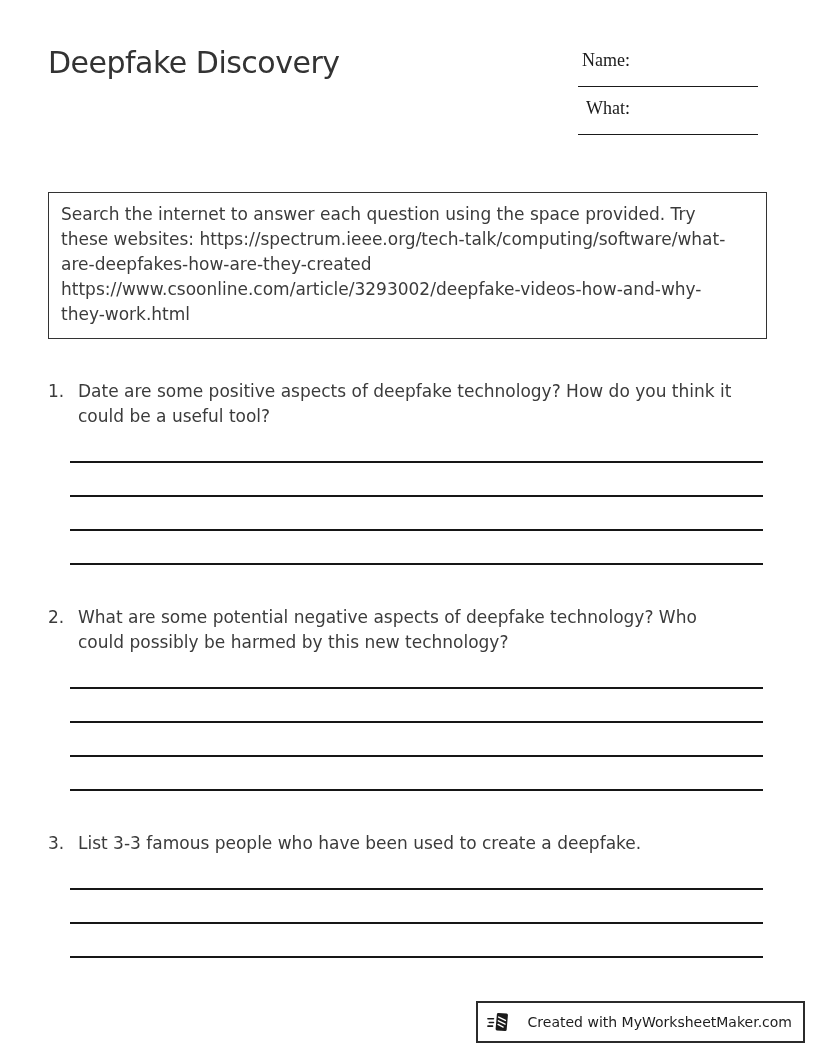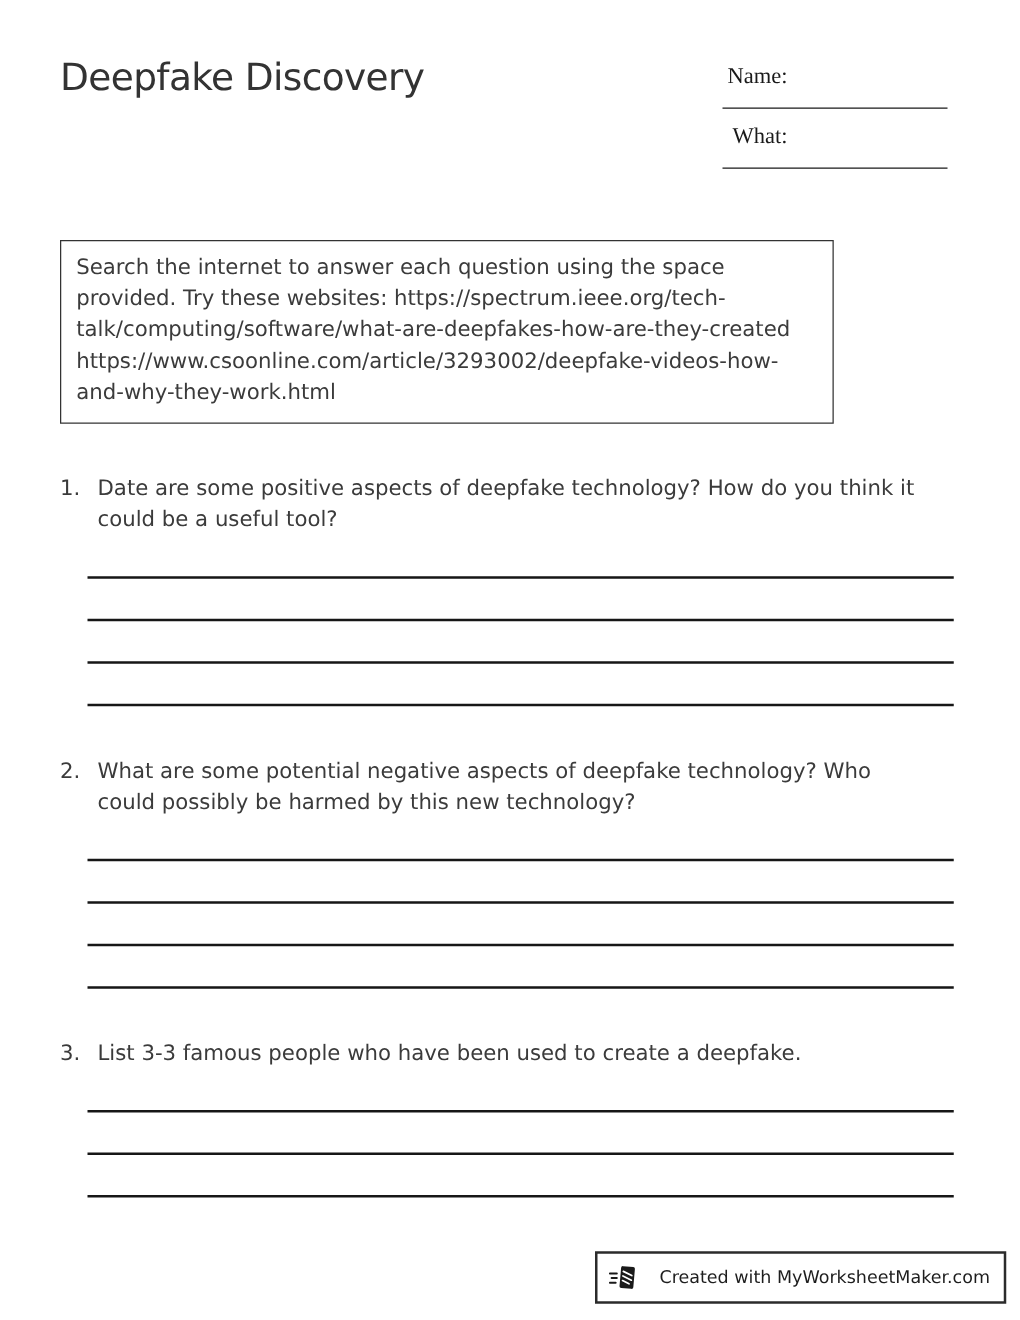--- a/index.html
+++ b/index.html
@@ -37,21 +37,21 @@
   .nd-line {
     display: inline-block;
     width: 180px;
     border-bottom: 1.5px solid #1a1a1a;
     transform: translateY(6px);
   }
 
   
   .instructions-box {
     margin-top: 46px;
-    width: 619px;
+    width: 719px;
     border: 1.5px solid #333333;
     padding: 9px 24px 11px 12px;
   }
   .instructions-box p {
     margin: 0;
     font-size: 17px;
     line-height: 25px;
     color: #3b3b3b;
     overflow-wrap: break-word;
   }

